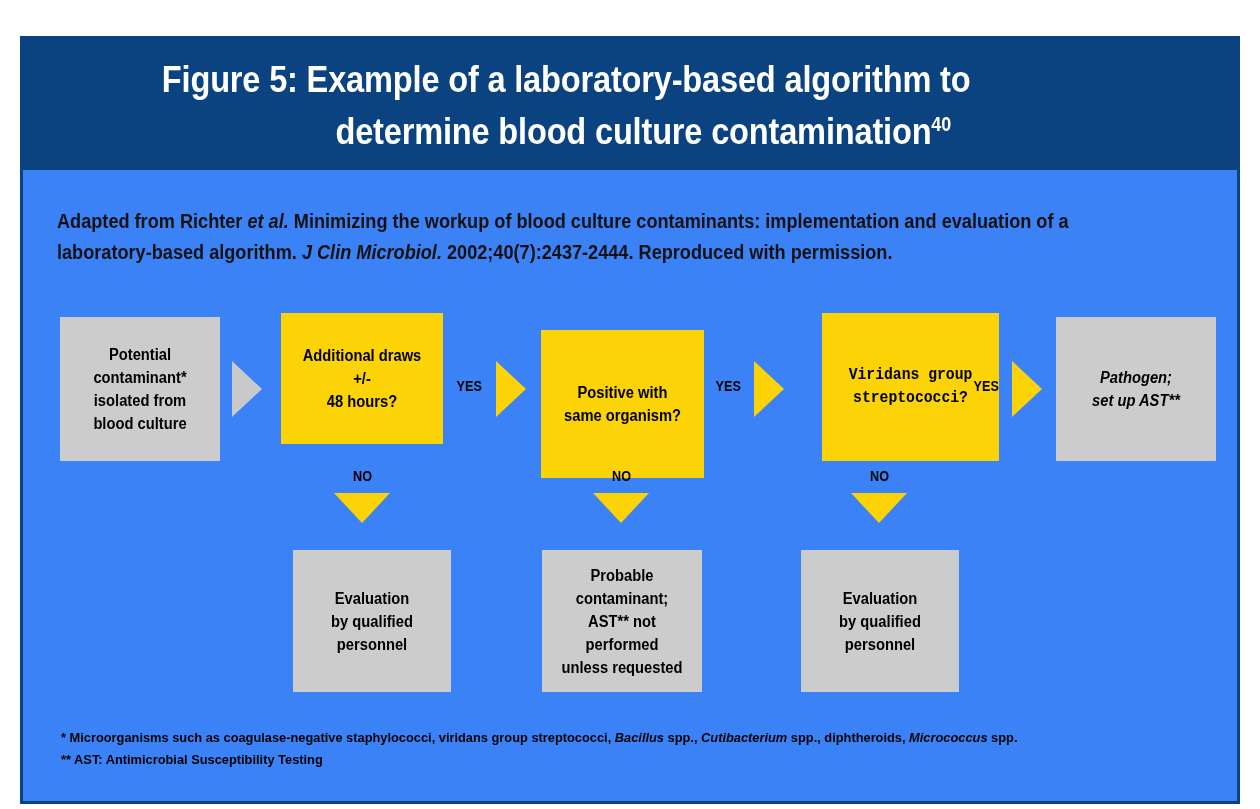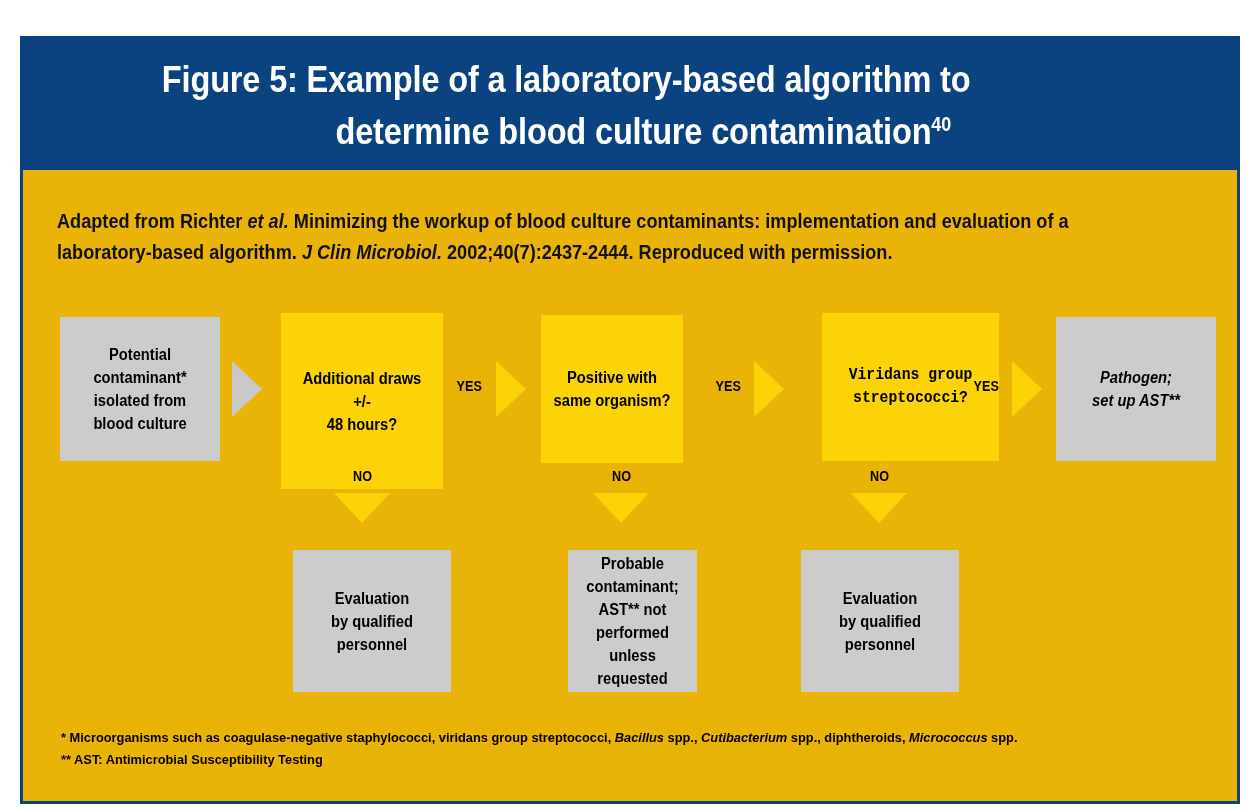--- a/index.html
+++ b/index.html
@@ -59,21 +59,21 @@
     font-weight: bold;
   }
 
   
   .figure-body {
     position: absolute;
     left: 0;
     top: 134px;
     width: 1220px;
     height: 634px;
-    background: #eab308;
+    background: #3b82f6;
     border: 3px solid #0B4380;
     border-top: none;
     box-sizing: border-box;
   }
 
   
   .source-note {
     position: absolute;
     left: 34px;
     top: 36px;
@@ -188,30 +188,30 @@
 
       <div class="node gray" style="left:37px; top:147px; width:160px; height:144px;">
         <span class="txt" style="white-space:pre-line;">Potential
 contaminant*
 isolated from
 blood culture</span>
       </div>
 
       <div class="tri-right gray-tri" style="left:209px; top:191px;"></div>
 
-      <div class="node yellow" style="left:258px; top:143px; width:162px; height:176px;">
+      <div class="node yellow" style="left:258px; top:143px; width:162px; height:131px;">
         <span class="txt" style="white-space:pre-line;">Additional draws
 +/-
 48 hours?</span>
       </div>
 
       <div class="arrow-label" style="left:432px; top:208px;">YES</div>
       <div class="tri-right yellow-tri" style="left:473px; top:191px;"></div>
 
-      <div class="node yellow" style="left:518px; top:145px; width:142px; height:148px;">
+      <div class="node yellow" style="left:518px; top:160px; width:163px; height:148px;">
         <span class="txt" style="white-space:pre-line;">Positive with
 same organism?</span>
       </div>
 
       <div class="arrow-label" style="left:691px; top:208px;">YES</div>
       <div class="tri-right yellow-tri" style="left:731px; top:191px;"></div>
 
       <div class="node yellow" style="left:799px; top:143px; width:177px; height:148px;font-family:Liberation Mono, monospace;">
         <span class="txt" style="white-space:pre-line;">Viridans group
 streptococci?</span>
@@ -228,21 +228,21 @@
       <div class="arrow-label" style="left:329px; top:298px;">NO</div>
       <div class="tri-down" style="left:311px; top:323px;"></div>
       <div class="node gray" style="left:270px; top:380px; width:158px; height:142px;">
         <span class="txt" style="white-space:pre-line;">Evaluation
 by qualified
 personnel</span>
       </div>
 
       <div class="arrow-label" style="left:588px; top:298px;">NO</div>
       <div class="tri-down" style="left:570px; top:323px;"></div>
-      <div class="node gray" style="left:545px; top:380px; width:129px; height:142px;justify-content:center;">
+      <div class="node gray" style="left:519px; top:380px; width:160px; height:142px;justify-content:center;">
         <span class="txt" style="white-space:pre-line;">Probable
 contaminant;
 AST** not
 performed
 unless requested</span>
       </div>
 
       <div class="arrow-label" style="left:846px; top:298px;">NO</div>
       <div class="tri-down" style="left:828px; top:323px;"></div>
       <div class="node gray" style="left:778px; top:380px; width:158px; height:142px;">

